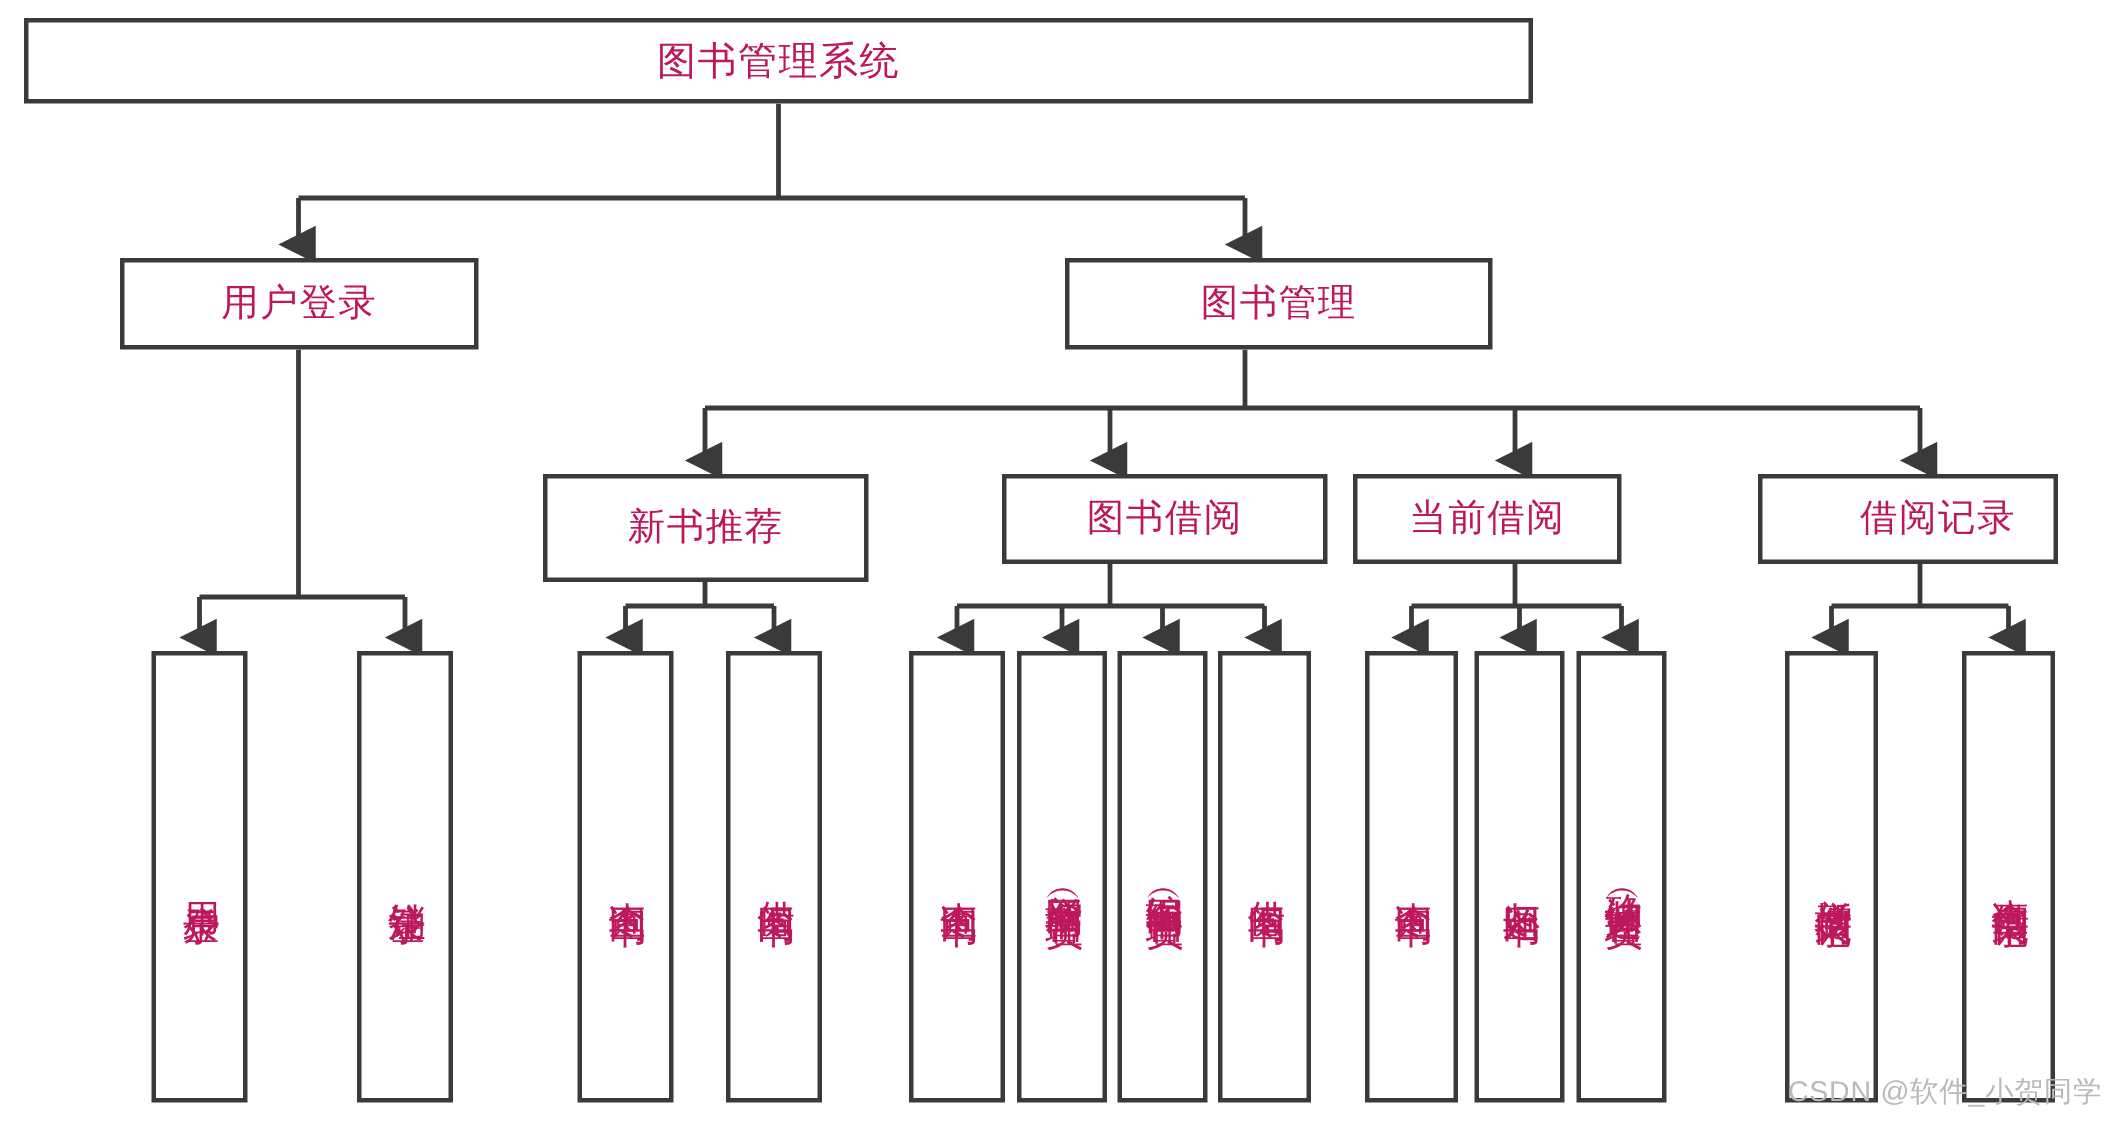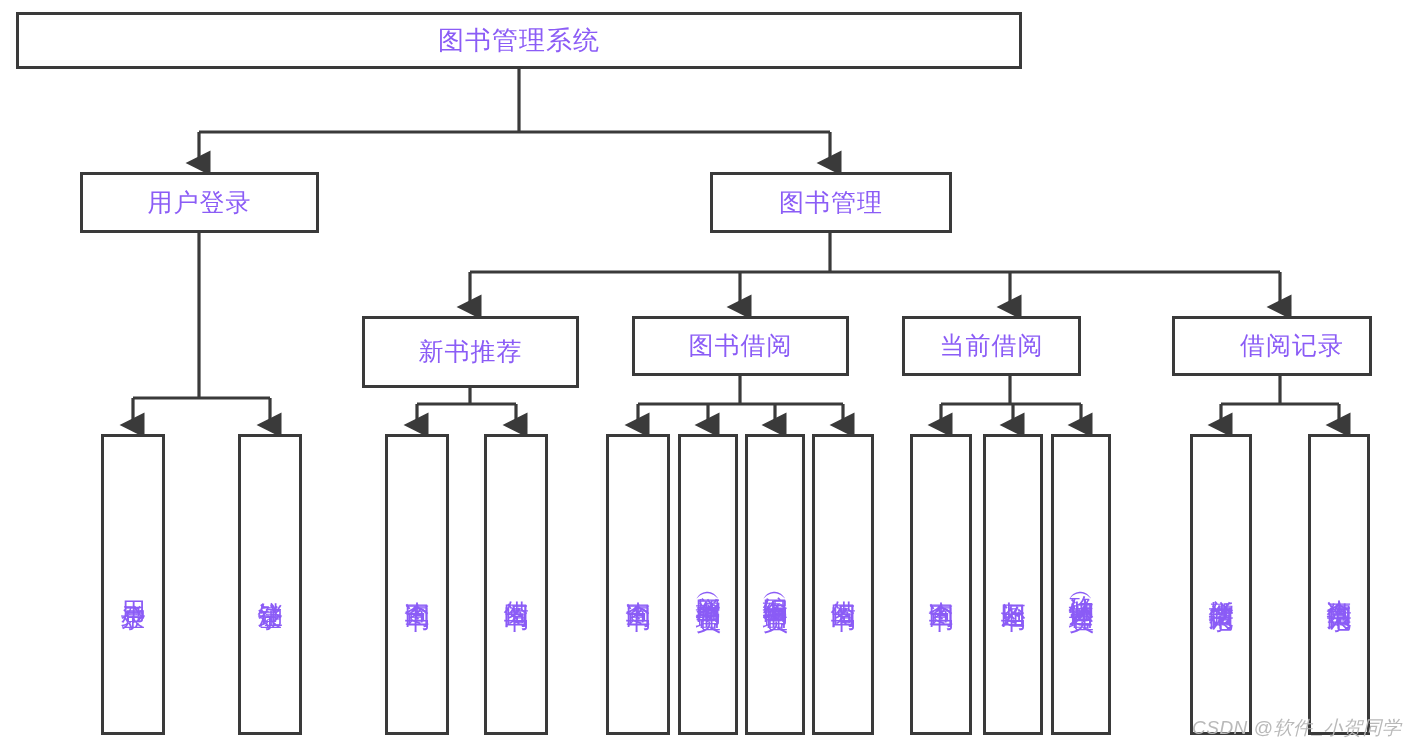--- a/index.html
+++ b/index.html
@@ -26,21 +26,21 @@
     pointer-events: none;
   }
   .node {
     position: absolute;
     box-sizing: border-box;
     background: #ffffff;
     border: 3px solid #3a3a3a;
     display: flex;
     align-items: center;
     justify-content: center;
-    color: #8b5cf6;
+    color: #be185d;
   }
   .node.horizontal {
     font-size: 25px;
     letter-spacing: 1px;
     line-height: 1.1;
   }
   .node.vertical {
     writing-mode: vertical-rl;
     text-orientation: upright;
     font-size: 25px;
@@ -117,30 +117,30 @@
   </svg>
 
   <div class="node horizontal root" style="left: 16px; top: 12px; width: 1006px; height: 57px;">
     <span>图书管理系统</span>
   </div>
 
   <div id="level1-container">
       <div class="node horizontal" style="left: 80px; top: 172px; width: 239px; height: 61px;">
         <span>用户登录</span>
       </div>
-      <div class="node horizontal" style="left: 710px; top: 172px; width: 242px; height: 61px; justify-content: center;">
+      <div class="node horizontal" style="left: 710px; top: 172px; width: 285px; height: 61px; justify-content: center;">
         <span>图书管理</span>
       </div>
     </div>
 
   <div id="level2-container">
       <div class="node horizontal" style="left: 362px; top: 316px; width: 217px; height: 72px;">
         <span>新书推荐</span>
       </div>
-      <div class="node horizontal" style="left: 632px; top: 316px; width: 217px; height: 60px;">
+      <div class="node horizontal" style="left: 668px; top: 316px; width: 217px; height: 60px;">
         <span>图书借阅</span>
       </div>
       <div class="node horizontal" style="left: 902px; top: 316px; width: 179px; height: 60px;">
         <span>当前借阅</span>
       </div>
       <div class="node horizontal" style="left: 1172px; top: 316px; width: 200px; height: 60px; padding-left: 40px;">
         <span>借阅记录</span>
       </div>
     </div>
 
@@ -179,15 +179,15 @@
         <span>确认归还（管理员）</span>
       </div>
       <div class="node vertical" style="left: 1190px; top: 434px; width: 62px; height: 301px;">
         <span>新增借阅记录</span>
       </div>
       <div class="node vertical" style="left: 1308px; top: 434px; width: 62px; height: 301px;">
         <span>查询借阅记录</span>
       </div>
     </div>
 
-  <div class="watermark" style="left: 1192px; top: 715px; font-style: italic;">CSDN @软件_小贺同学</div>
+  <div class="watermark" style="left: 1192px; top: 715px;">CSDN @软件_小贺同学</div>
 
 </div>
 
 </body></html>

